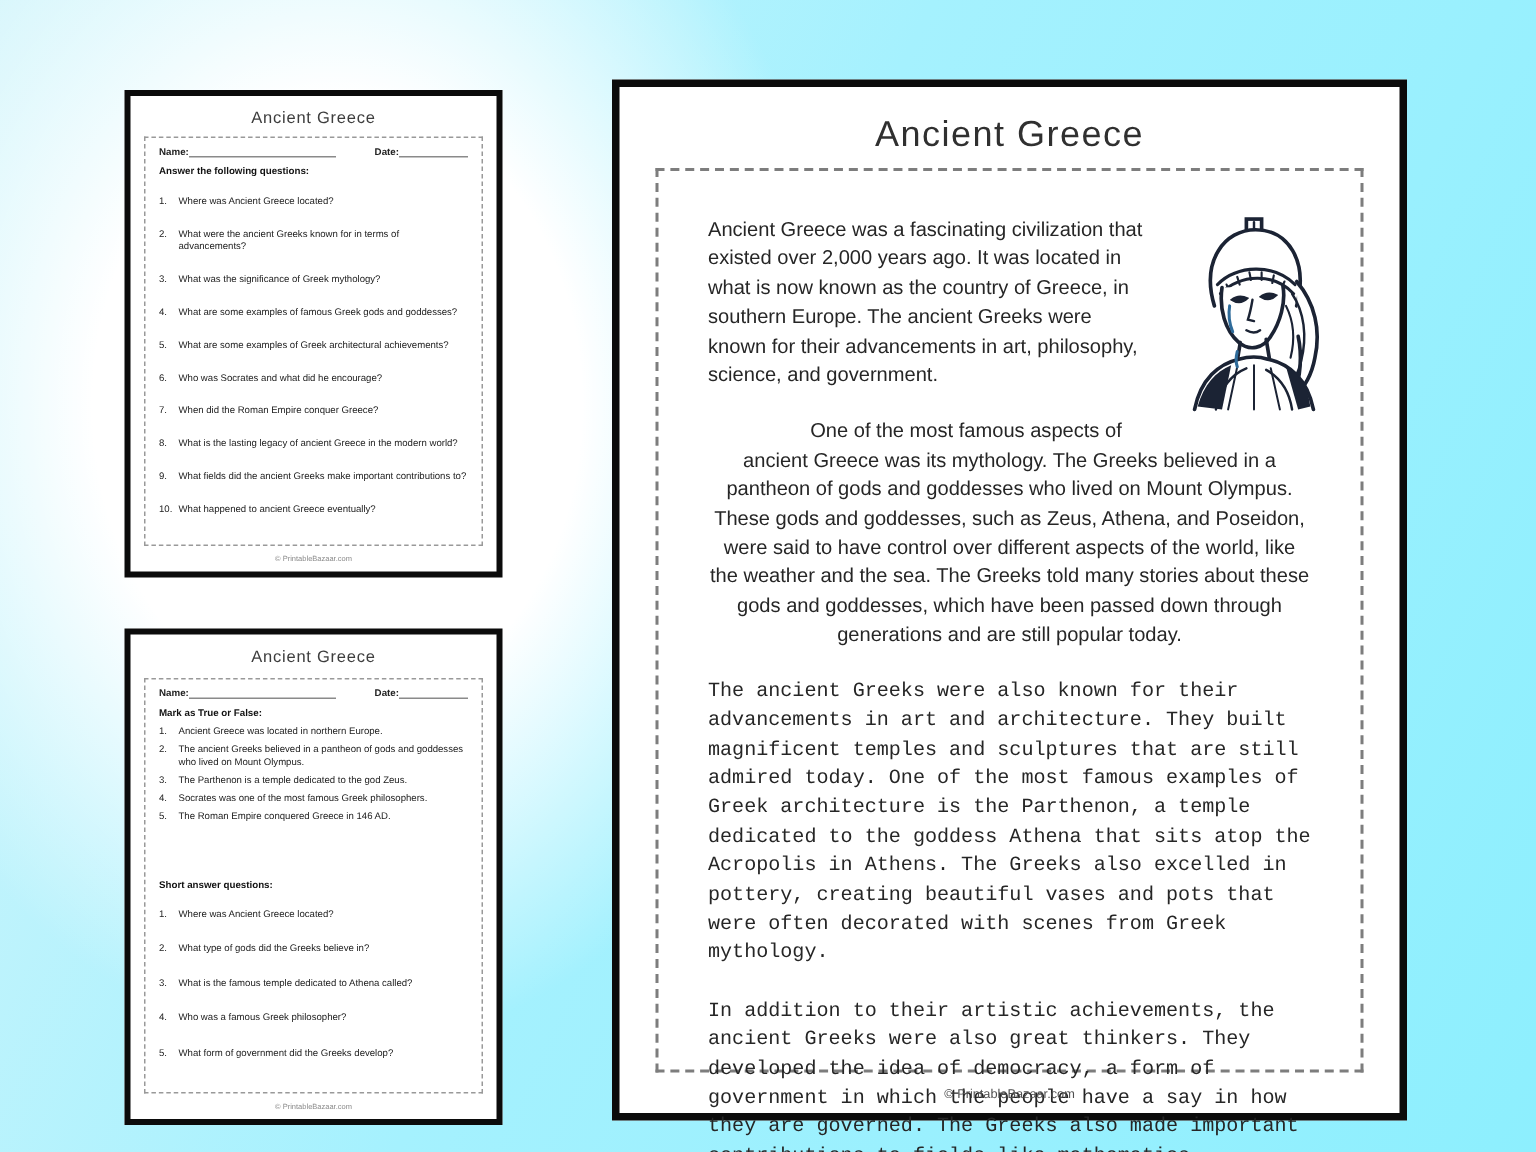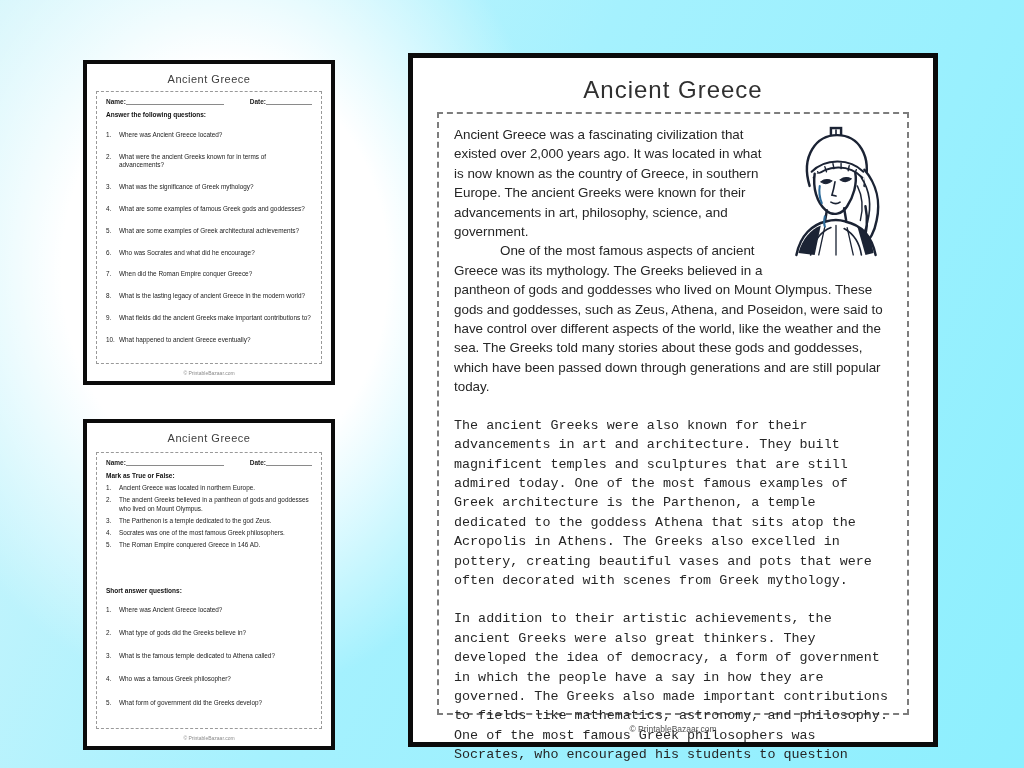--- a/index.html
+++ b/index.html
@@ -54,23 +54,23 @@
   
   .lg-title {
     text-align:center; font-size:24px; color:#303030;
     margin-top:18px; letter-spacing:1px;
   }
   .lg-box {
     position:absolute; left:24px; right:24px; top:54px; bottom:27px;
     border:2px dashed #7d7d7d; padding:11px 15px;
   }
   .lg-text { font-size:13.4px; line-height:19.4px; color:#262626; }
-  .lg-text p { margin:0; }
+  .lg-text p { margin:18px; }
   .lg-text p.gap { margin-top:19px;font-family:Liberation Mono, monospace; }
-  .lg-text p.indent { text-indent:46px; }
+  .lg-text p.indent { text-indent:46px;text-align:center; }
   .bust {
     float:right; width:112px; height:132px; margin:0 0 4px 10px;
   }
   .lg-footer {
     position:absolute; bottom:8px; left:0; right:0;
     text-align:center; font-size:8.5px; color:#4f4f4f;
   }
 </style>
 </head>
 <body>

